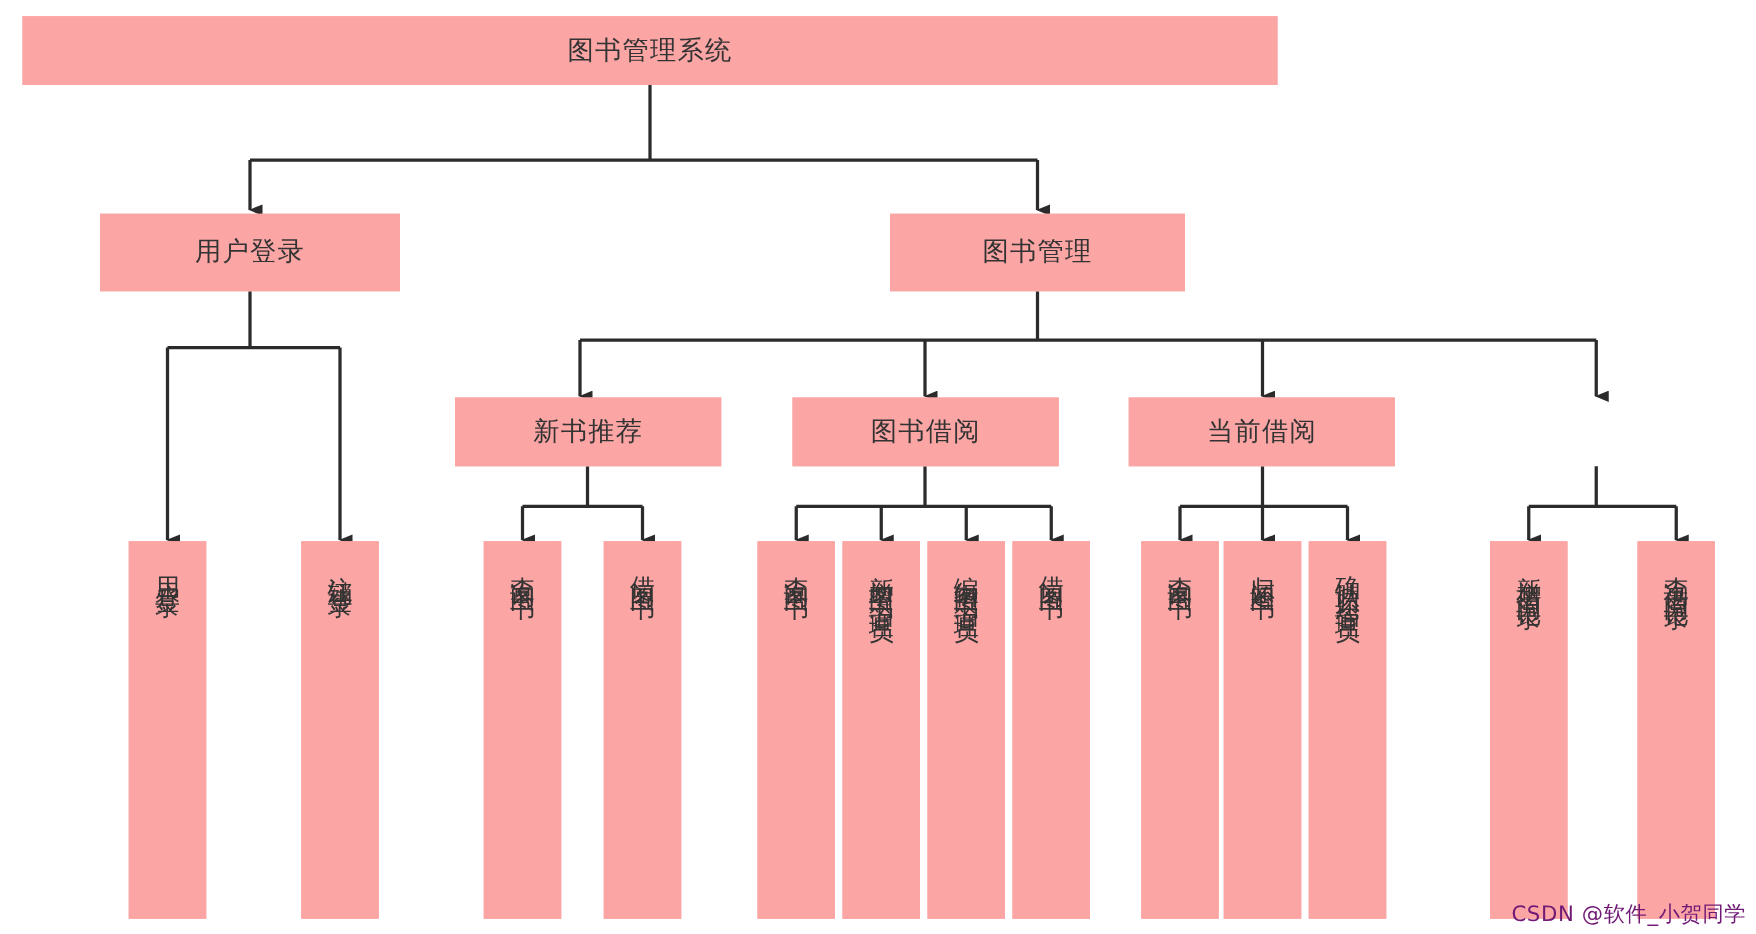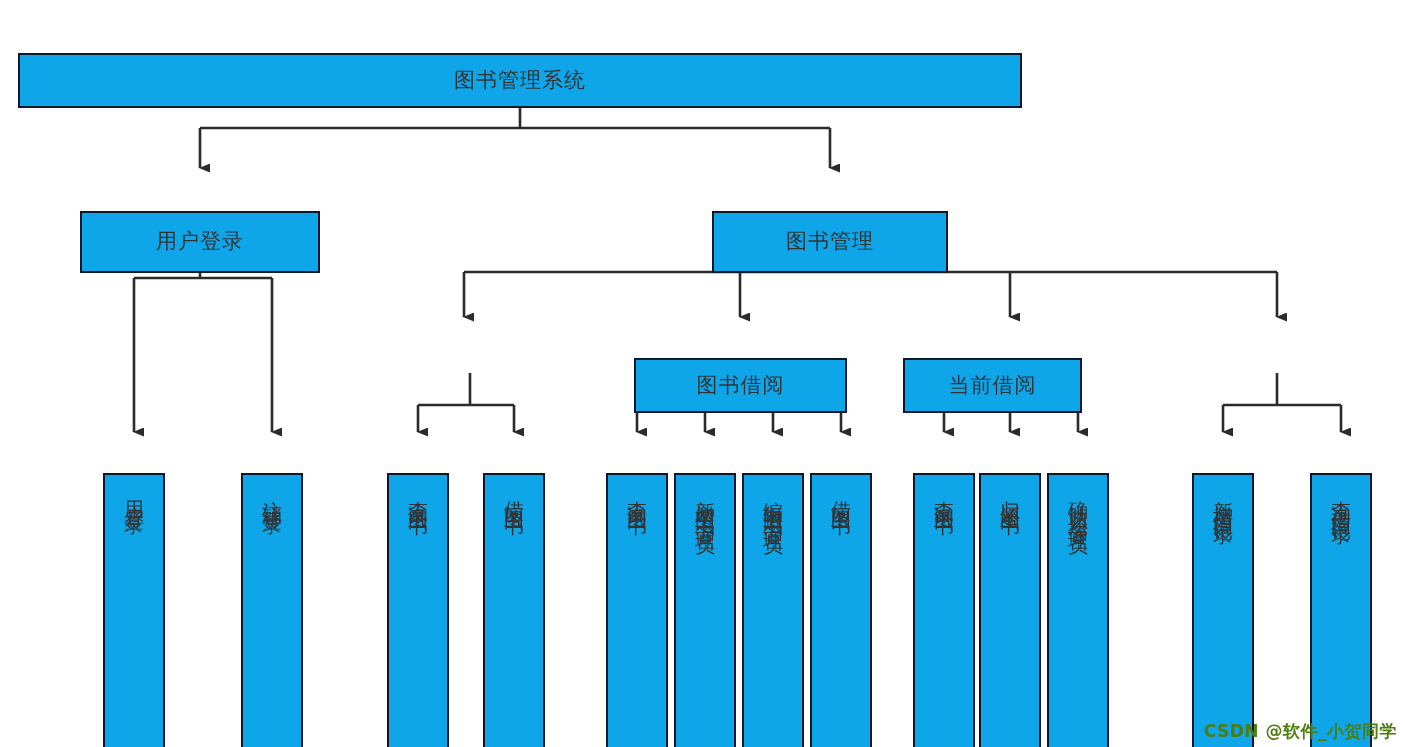--- a/index.html
+++ b/index.html
@@ -12,27 +12,26 @@
     position:relative;
     width:1405px;
     height:747px;
     background:#ffffff;
     overflow:hidden;
   }
   
   .node{
     position:absolute;
     box-sizing:border-box;
-    background:#0ea5e9;
-    border:2px solid #0f172a;
+    background:#fca5a5;
+    border:2px solid #fca5a5;
     display:flex;
     align-items:center;
     justify-content:center;
     color:#2f2f2f;
-    margin-top:40px;
   }
   .node .label{
     white-space:nowrap;
     line-height:1.1;
     color:#333333;
   }
   .node.h .label{
     font-size:21px;
     letter-spacing:1px;
   }
@@ -57,25 +56,24 @@
     width:1405px;
     height:747px;
     pointer-events:none;
   }
   
   .watermark{
     position:absolute;
     right:8px;
     bottom:4px;
     font-size:17px;
-    color:#4d7c0f;
+    color:#701a75;
     letter-spacing:0.5px;
     white-space:nowrap;
     user-select:none;
-    font-weight:bold;
   }
 </style>
 </head>
 <body>
 
 <div id="canvas">
 
   <svg class="svglayer" viewBox="0 0 1405 747" xmlns="http://www.w3.org/2000/svg">
     <defs>
       <marker id="arrow" markerWidth="9" markerHeight="11" refX="4.5" refY="10" orient="auto" markerUnits="userSpaceOnUse">
@@ -131,26 +129,29 @@
   </div>
 
   <div class="node h" style="left:80px;top:171px;width:240px;height:62px;">
     <span class="label">用户登录</span>
   </div>
 
   <div class="node h" style="left:712px;top:171px;width:236px;height:62px;align-items:center;">
     <span class="label">图书管理</span>
   </div>
 
+  <div class="node h" style="left:364px;top:318px;width:213px;height:55px;">
+    <span class="label">新书推荐</span>
+  </div>
 
   <div class="node h" style="left:634px;top:318px;width:213px;height:55px;">
     <span class="label">图书借阅</span>
   </div>
 
-  <div class="node h" style="left:903px;top:318px;width:179px;height:55px;">
+  <div class="node h" style="left:903px;top:318px;width:213px;height:55px;">
     <span class="label">当前借阅</span>
   </div>
 
 
   <div class="node v" style="left:103px;top:433px;width:62px;height:302px;">
     <span class="label">用户登录</span>
   </div>
 
   <div class="node v" style="left:241px;top:433px;width:62px;height:302px;">
     <span class="label">注销登录</span>

